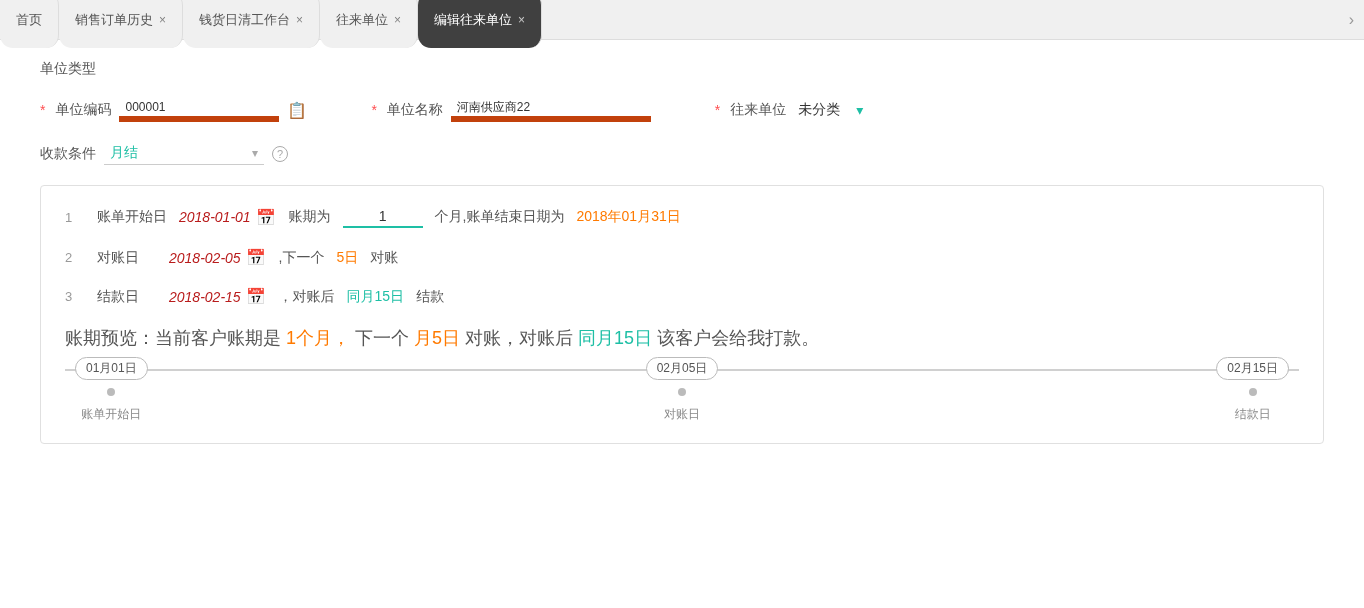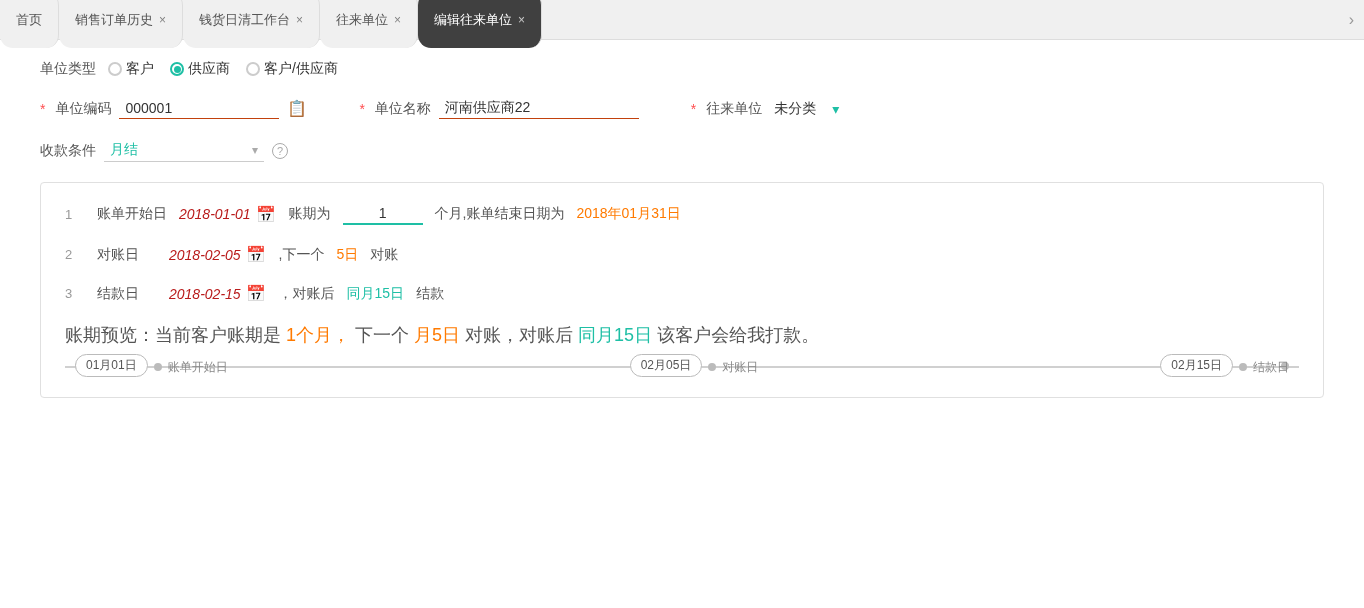--- a/index.html
+++ b/index.html
@@ -51,21 +51,21 @@
       background: #fff;
       padding: 20px 40px;
       min-height: calc(100vh - 40px);
     }
 
     
     .form-row {
       display: flex;
       margin-bottom: 20px;
       flex-wrap: wrap;
-      gap: 12px;
+      gap: 24px;
     }
     .form-item {
       display: flex;
       align-items: center;
       gap: 8px;
     }
     .form-label {
       color: #555;
       white-space: nowrap;
     }
@@ -102,23 +102,23 @@
       content: '';
       width: 7px;
       height: 7px;
       border-radius: 50%;
       background: #1ebfa5;
     }
 
     
     .form-input {
       border: none;
-      border-bottom: 1px solid #c2410c;
+      border-bottom: 6px solid #c2410c;
       outline: none;
-      font-size: 14px;
+      font-size: 12px;
       padding: 2px 6px;
       color: #333;
       background: transparent;
       width: 160px;
     }
     .form-input.wide { width: 200px; }
 
     
     .form-select {
       display: flex;
@@ -240,21 +240,21 @@
 
     .timeline-nodes {
       display: flex;
       width: 100%;
       justify-content: space-between;
       position: relative;
       z-index: 1;
     }
     .timeline-node {
       display: flex;
-      flex-direction: row;
+      flex-direction: column;
       align-items: center;
       gap: 6px;
     }
     .node-tag {
       border: 1px solid #bbb;
       border-radius: 12px;
       padding: 2px 10px;
       font-size: 12px;
       color: #555;
       background: #fff;
@@ -297,34 +297,20 @@
     <span class="close-btn">×</span>
   </div>
   <div class="tab-more">›</div>
 </div>
 
 <div class="page-content">
 
   <div class="form-row">
     <div class="form-item">
       <span class="form-label">单位类型</span>
-    </div>
-    <div class="radio-group">
-      <div class="radio-item">
-        <div class="radio-circle"></div>
-        <span>客户</span>
-      </div>
-      <div class="radio-item">
-        <div class="radio-circle checked"></div>
-        <span>供应商</span>
-      </div>
-      <div class="radio-item">
-        <div class="radio-circle"></div>
-        <span>客户/供应商</span>
-      </div>
     </div>
   </div>
 
   <div class="form-row">
     <div class="form-item">
       <span class="required-star">*</span>
       <span class="form-label">单位编码</span>
       <input class="form-input" type="text" value="000001" style="">
       <span class="cal-icon">📋</span>
     </div>

